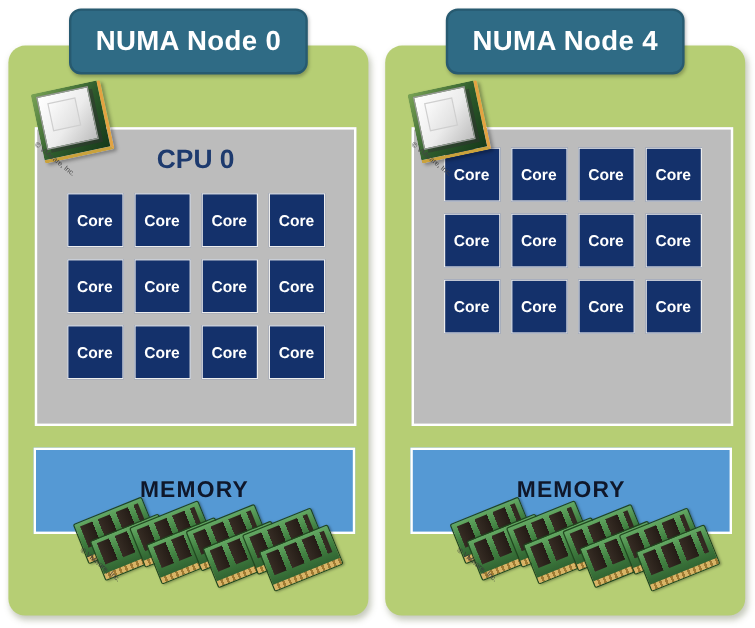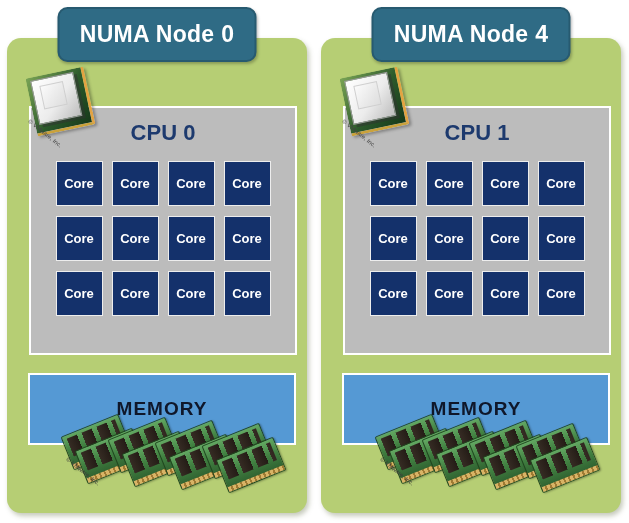--- a/index.html
+++ b/index.html
@@ -151,21 +151,20 @@
     </div>
 
     <div class="chip-icon">
       <div class="chip-ceramic">
         <div class="chip-die"></div>
       </div>
     </div>
     <div class="copyright chip-copyright">© VMware, Inc.</div>
 
     <div class="cpu-box">
-      <div class="cpu-title">CPU 1</div>
       <div class="core-grid">
         <div class="core">Core</div>
         <div class="core">Core</div>
         <div class="core">Core</div>
         <div class="core">Core</div>
         <div class="core">Core</div>
         <div class="core">Core</div>
         <div class="core">Core</div>
         <div class="core">Core</div>
         <div class="core">Core</div>

